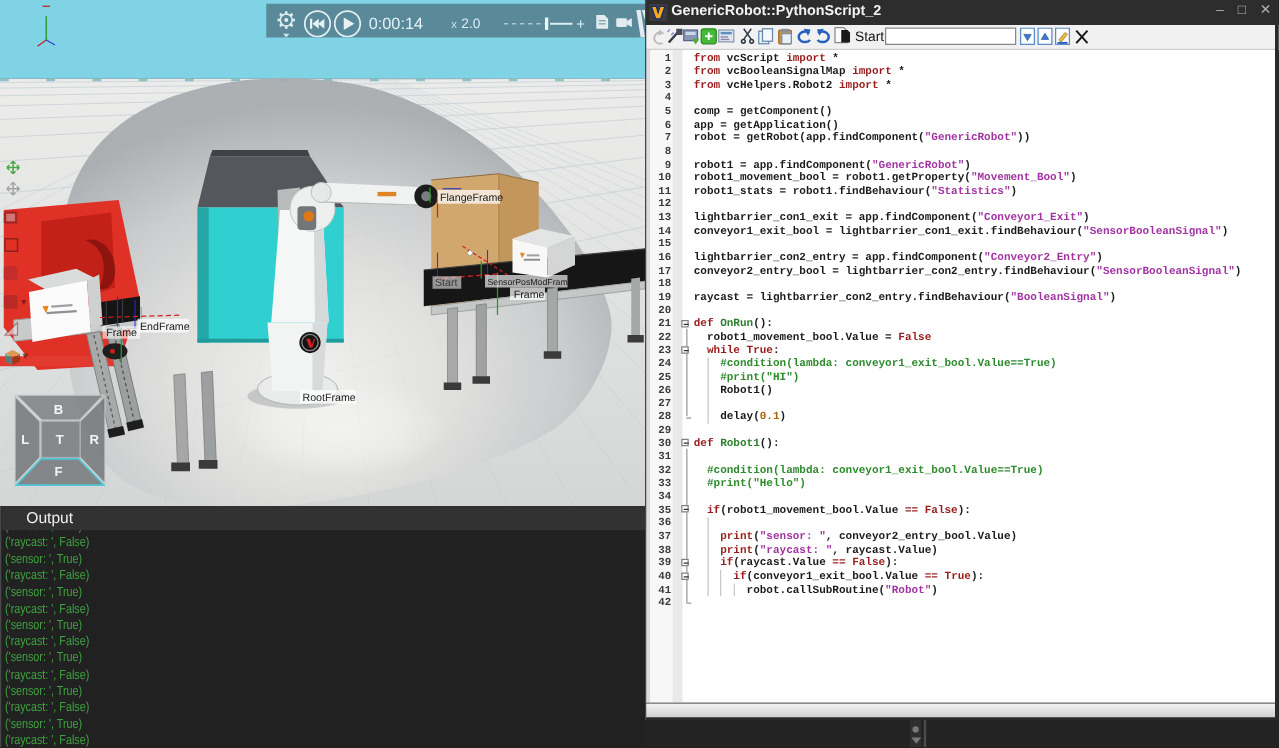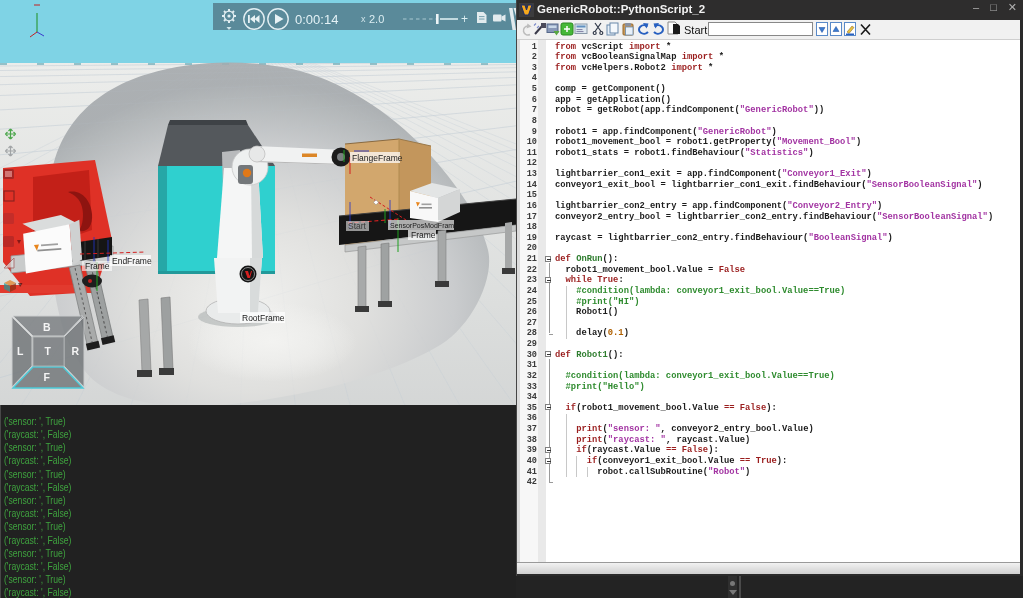--- a/index.html
+++ b/index.html
@@ -325,20 +325,23 @@
   <polygon points="288.5,13.5 292.5,11.5 292.5,18.5 288.5,16.5"></polygon>
   <polygon points="296,5 299.5,5 303,27 299.5,27"></polygon>
   <polygon points="300.5,5 303,5 303,13"></polygon>
  </g>
 </svg>
 </div>
 
 </div>
 
 <div class="abs" style="left:0;top:405px;width:1023px;height:193px;background:#212121;overflow:hidden;border-left:1px solid #484848">
+ <div class="abs" style="left:0;top:0;width:1023px;height:19px;background:#323232;z-index:2">
+  <div class="abs" style="left:20px;top:2px;font-size:12.5px;color:#f0f0f0">Output</div>
+ </div>
  <div class="abs" style="left:0;top:6px;width:516px;height:187px;font-size:10.5px;color:#3fa33f;z-index:1">
  <div style="position:absolute;left:3px;top:3.8px;height:13.2px;line-height:13.2px;transform:scaleX(0.82);transform-origin:0 0;white-space:nowrap">('sensor: ', True)</div>
       <div style="position:absolute;left:3px;top:17.0px;height:13.2px;line-height:13.2px;transform:scaleX(0.82);transform-origin:0 0;white-space:nowrap">('raycast: ', False)</div>
       <div style="position:absolute;left:3px;top:30.2px;height:13.2px;line-height:13.2px;transform:scaleX(0.82);transform-origin:0 0;white-space:nowrap">('sensor: ', True)</div>
       <div style="position:absolute;left:3px;top:43.4px;height:13.2px;line-height:13.2px;transform:scaleX(0.82);transform-origin:0 0;white-space:nowrap">('raycast: ', False)</div>
       <div style="position:absolute;left:3px;top:56.6px;height:13.2px;line-height:13.2px;transform:scaleX(0.82);transform-origin:0 0;white-space:nowrap">('sensor: ', True)</div>
       <div style="position:absolute;left:3px;top:69.8px;height:13.2px;line-height:13.2px;transform:scaleX(0.82);transform-origin:0 0;white-space:nowrap">('raycast: ', False)</div>
       <div style="position:absolute;left:3px;top:83.0px;height:13.2px;line-height:13.2px;transform:scaleX(0.82);transform-origin:0 0;white-space:nowrap">('sensor: ', True)</div>
       <div style="position:absolute;left:3px;top:96.2px;height:13.2px;line-height:13.2px;transform:scaleX(0.82);transform-origin:0 0;white-space:nowrap">('raycast: ', False)</div>
       <div style="position:absolute;left:3px;top:109.4px;height:13.2px;line-height:13.2px;transform:scaleX(0.82);transform-origin:0 0;white-space:nowrap">('sensor: ', True)</div>

